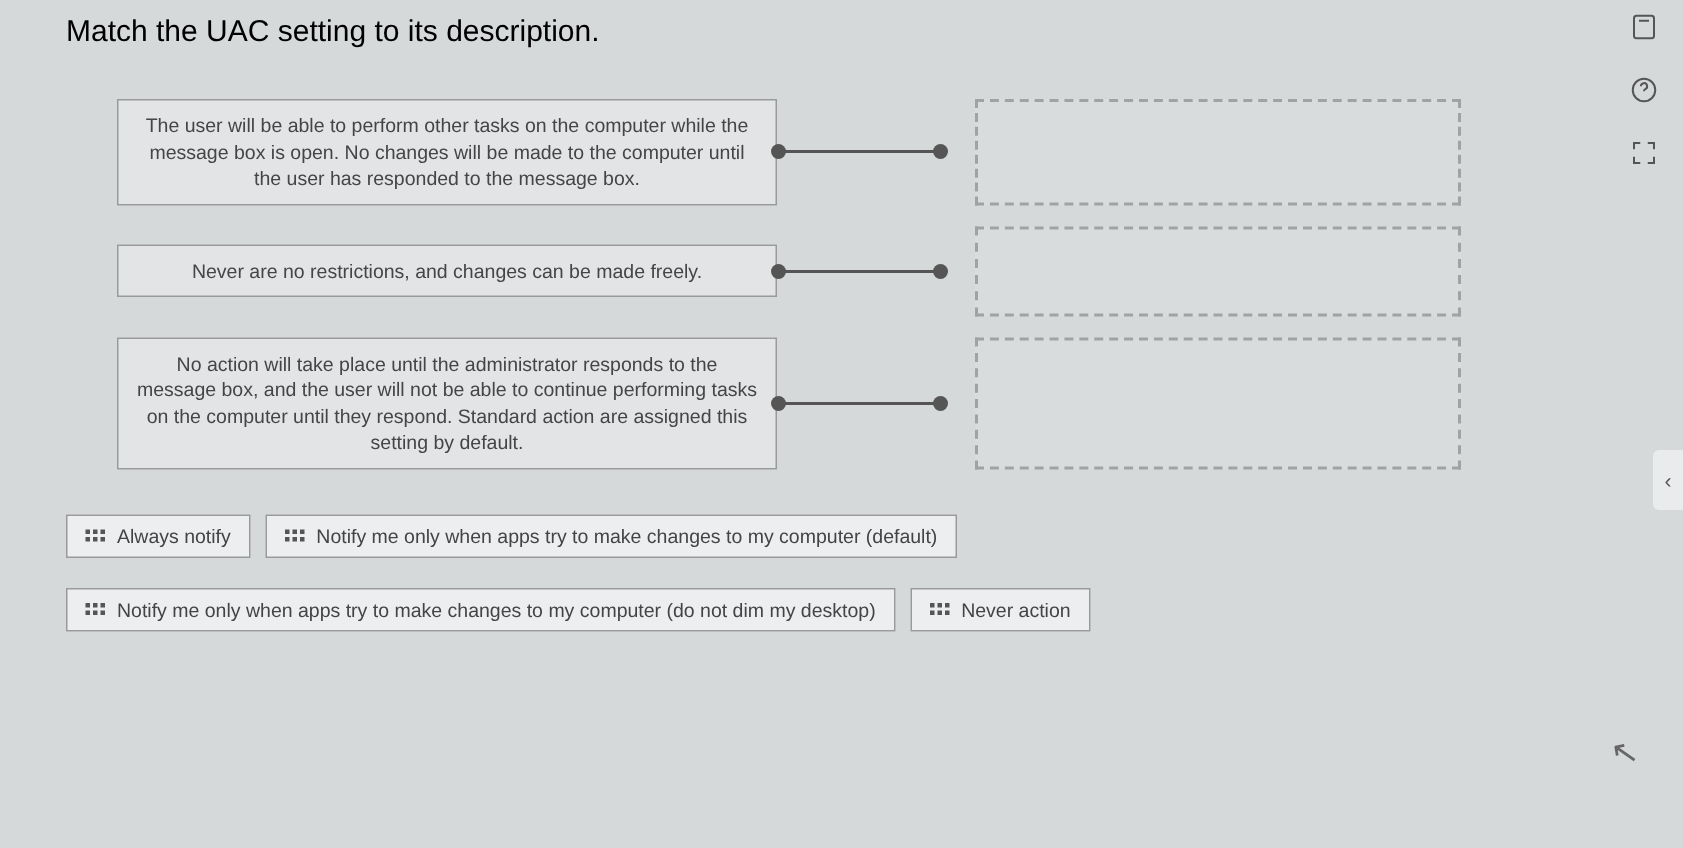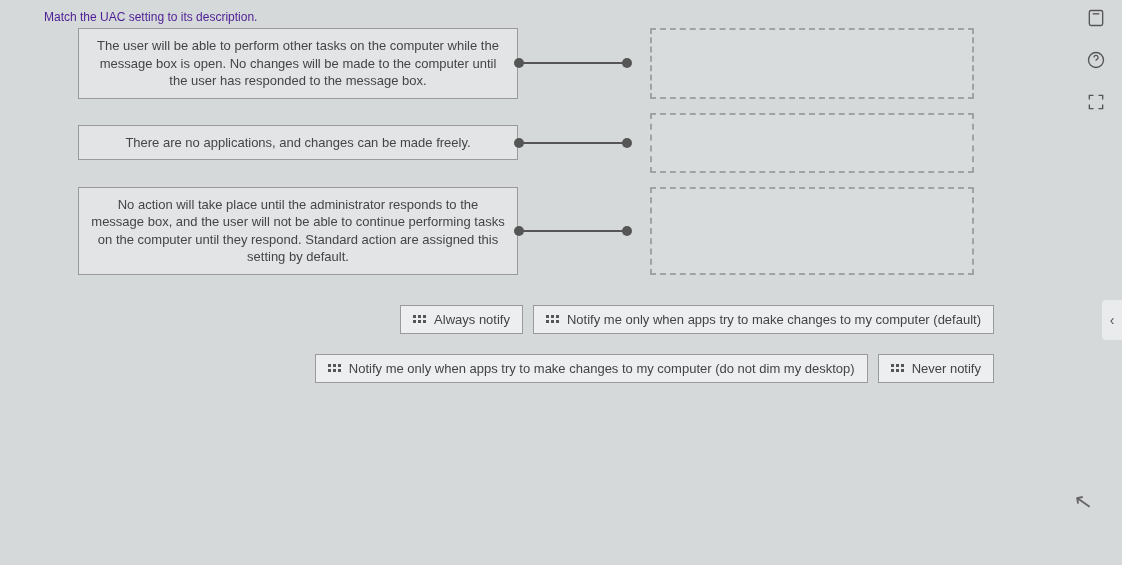--- a/index.html
+++ b/index.html
@@ -11,23 +11,23 @@
     font-size: 13px;
     position: relative;
   }
   .page {
     width: 1122px;
     height: 565px;
     padding: 10px 0 0 44px;
     position: relative;
   }
   .instruction {
-    font-size: 12px;
-    color: #4c1d95;
-    margin-bottom: 4px;
+    font-size: 20px;
+    color: #000000;
+    margin-bottom: 33px;
   }
   .work-area {
     width: 950px;
     position: relative;
   }
   .row {
     display: flex;
     align-items: center;
     margin-bottom: 14px;
     position: relative;
@@ -68,21 +68,21 @@
     min-height: 60px;
     margin-left: 22px;
     margin-right: 20px;
     border: 2px dashed #a0a3a6;
     background: rgba(255,255,255,0.08);
   }
   .options-bar {
     margin-top: 30px;
     display: flex;
     flex-wrap: wrap;
-    justify-content: flex-end;
+    justify-content: flex-start;
     gap: 10px 10px;
     width: 950px;
   }
   .option-chip {
     display: inline-flex;
     align-items: center;
     gap: 8px;
     border: 1px solid #9a9a9a;
     background: #eceeef;
     padding: 6px 12px;
@@ -154,21 +154,21 @@
 
   <div class="work-area">
 
     <div class="row">
       <div class="desc-box">The user will be able to perform other tasks on the computer while the message box is open. No changes will be made to the computer until the user has responded to the message box.</div>
       <div class="connector"></div>
       <div class="drop-zone"></div>
     </div>
 
     <div class="row">
-      <div class="desc-box">There are no applications, and changes can be made freely.</div>
+      <div class="desc-box">Never are no restrictions, and changes can be made freely.</div>
       <div class="connector"></div>
       <div class="drop-zone"></div>
     </div>
 
 
     <div class="row">
       <div class="desc-box">No action will take place until the administrator responds to the message box, and the user will not be able to continue performing tasks on the computer until they respond. Standard action are assigned this setting by default.</div>
       <div class="connector"></div>
       <div class="drop-zone"></div>
     </div>
@@ -226,21 +226,21 @@
               <i></i>
               <i></i>
               <i></i>
             </span>
             <span>
               <i></i>
               <i></i>
               <i></i>
             </span>
         </span>
-        <span>Never notify</span>
+        <span>Never action</span>
       </div>
     </div>
 
   </div>
 
   <div class="rail">
     <div class="ico">
       <svg viewBox="0 0 24 24">
           <rect x="4" y="3" width="16" height="18" rx="2"></rect>
           <line x1="8" y1="7" x2="16" y2="7"></line>

